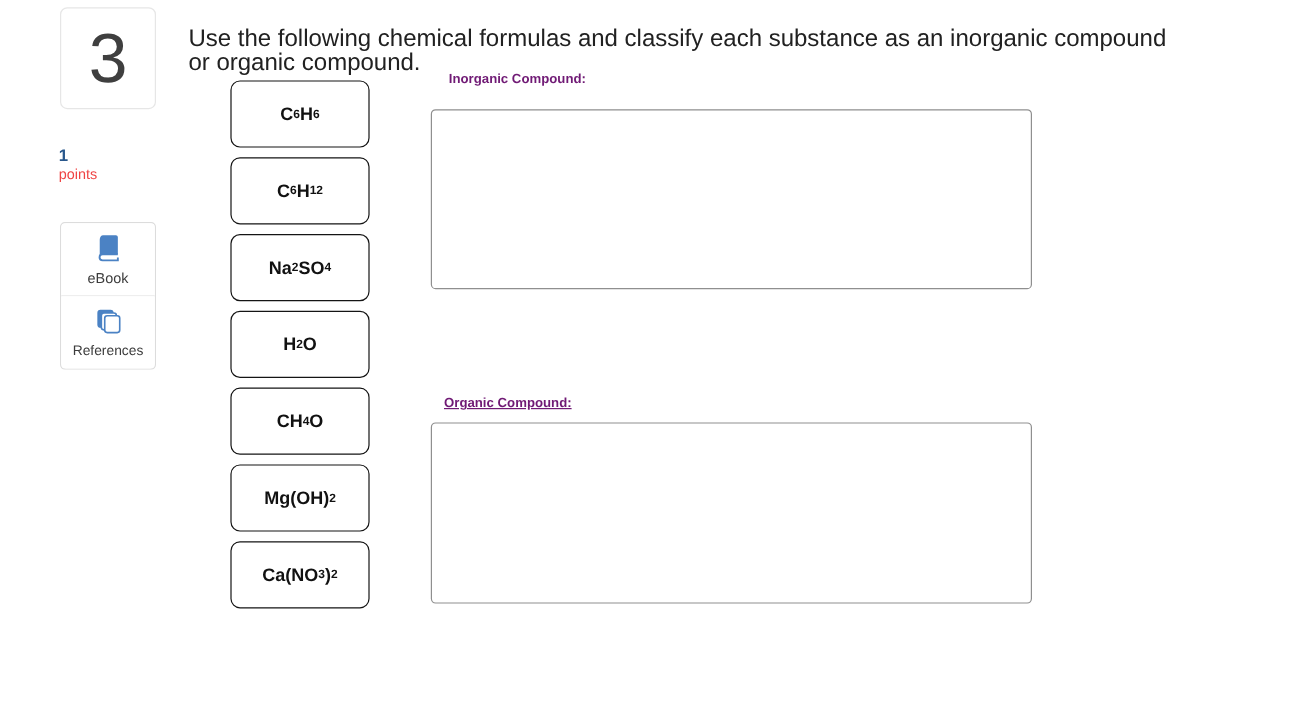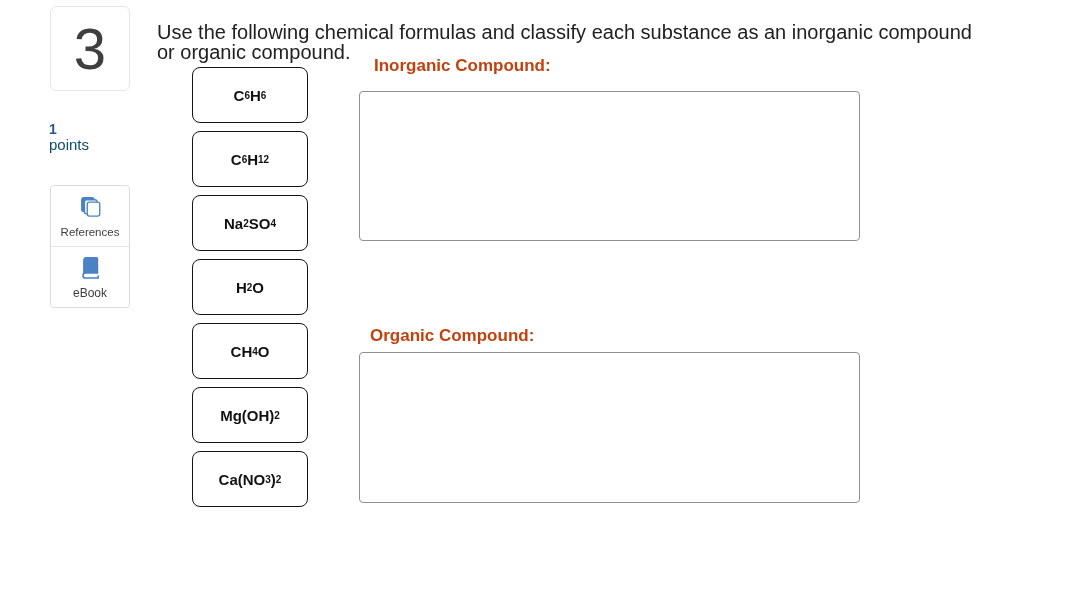--- a/index.html
+++ b/index.html
@@ -22,21 +22,21 @@
     width: 80px; height: 85px;
     border: 1px solid #e6e6e6; border-radius: 6px;
     background: #fff;
     display: flex; align-items: center; justify-content: center;
   }
   .qnum-card .num {
     font-size: 58px; font-weight: 500; color: #3f3f3f; line-height: 1;
   }
   .points-wrap { position: absolute; left: 49px; top: 121px; }
   .points-value { font-size: 14px; font-weight: 700; color: #29588c; line-height: 16px; }
-  .points-label { font-size: 15px; color: #0c4a6e; line-height: 16px; }
+  .points-label { font-size: 12px; color: #ef4444; line-height: 16px; }
 
   .tools-panel {
     position: absolute; left: 50px; top: 185px;
     width: 80px; height: 123px;
     border: 1px solid #dcdcdc; border-radius: 4px;
     background: #fff;
     display: flex; flex-direction: column;
   }
   .tool-btn {
     flex: 1;
@@ -75,25 +75,25 @@
   }
   .chip sub {
     font-size: 10px; font-weight: 700;
     position: relative; bottom: -1px;
     line-height: 0;
   }
 
   
   .zone-heading {
     position: absolute;
-    font-size: 17px; font-weight: 600; color: #c2410c;
+    font-size: 11px; font-weight: 600; color: #701a75;
     line-height: 20px;
   }
   .zone-heading.inorganic { left: 374px; top: 56px; }
-  .zone-heading.organic  { left: 370px; top: 326px; }
+  .zone-heading.organic  { left: 370px; top: 326px; text-decoration: underline; }
   .dropzone {
     position: absolute; left: 359px;
     width: 501px;
     border: 1px solid #8f8f8f; border-radius: 4px;
     background: #ffffff;
   }
   .dropzone.inorganic { top: 91px;  height: 150px; }
   .dropzone.organic   { top: 352px; height: 151px; }
 </style>
 </head>
@@ -107,35 +107,35 @@
 
   <div class="points-wrap">
     <div class="points-value">1</div>
     <div class="points-label">points</div>
   </div>
 
   <div class="tools-panel">
     <button class="tool-btn">
       <span>
         <svg width="25" height="25" viewBox="0 0 24 24" fill="none">
+          <path d="M7.6 2h10.2c.9 0 1.6.7 1.6 1.6v13.6H7.3c-1 0-1.9.5-2.4 1.2V5.6C4.9 3.6 6.1 2 7.6 2z" fill="#4b82c4"></path>
+          <path d="M19.4 17.2H7.2a2.45 2.45 0 0 0 0 4.9h12.2v-2.4" stroke="#4b82c4" stroke-width="1.5" fill="#ffffff"></path>
+        </svg>
+      </span>
+      <span class="tool-label">eBook</span>
+    </button>
+    <button class="tool-btn">
+      <span>
+        <svg width="25" height="25" viewBox="0 0 24 24" fill="none">
           <rect x="3.5" y="2.5" width="12" height="13.5" rx="2" fill="#4b82c4" stroke="#4b82c4"></rect>
           <rect x="6.2" y="4.6" width="12" height="13.5" rx="2" fill="#ffffff" stroke="#4b82c4" stroke-width="1.3"></rect>
           <rect x="8.9" y="6.8" width="12" height="13.5" rx="2" fill="#ffffff" stroke="#4b82c4" stroke-width="1.3"></rect>
         </svg>
       </span>
       <span class="tool-label small">References</span>
-    </button>
-    <button class="tool-btn">
-      <span>
-        <svg width="25" height="25" viewBox="0 0 24 24" fill="none">
-          <path d="M7.6 2h10.2c.9 0 1.6.7 1.6 1.6v13.6H7.3c-1 0-1.9.5-2.4 1.2V5.6C4.9 3.6 6.1 2 7.6 2z" fill="#4b82c4"></path>
-          <path d="M19.4 17.2H7.2a2.45 2.45 0 0 0 0 4.9h12.2v-2.4" stroke="#4b82c4" stroke-width="1.5" fill="#ffffff"></path>
-        </svg>
-      </span>
-      <span class="tool-label">eBook</span>
     </button>
   </div>
 
   <div class="prompt">Use the following chemical formulas and classify each substance as an inorganic compound or organic compound.</div>
 
   <div class="chips-list">
       <div class="chip">
         <span>C</span>
         <sub>6</sub>
         <span>H</span>

